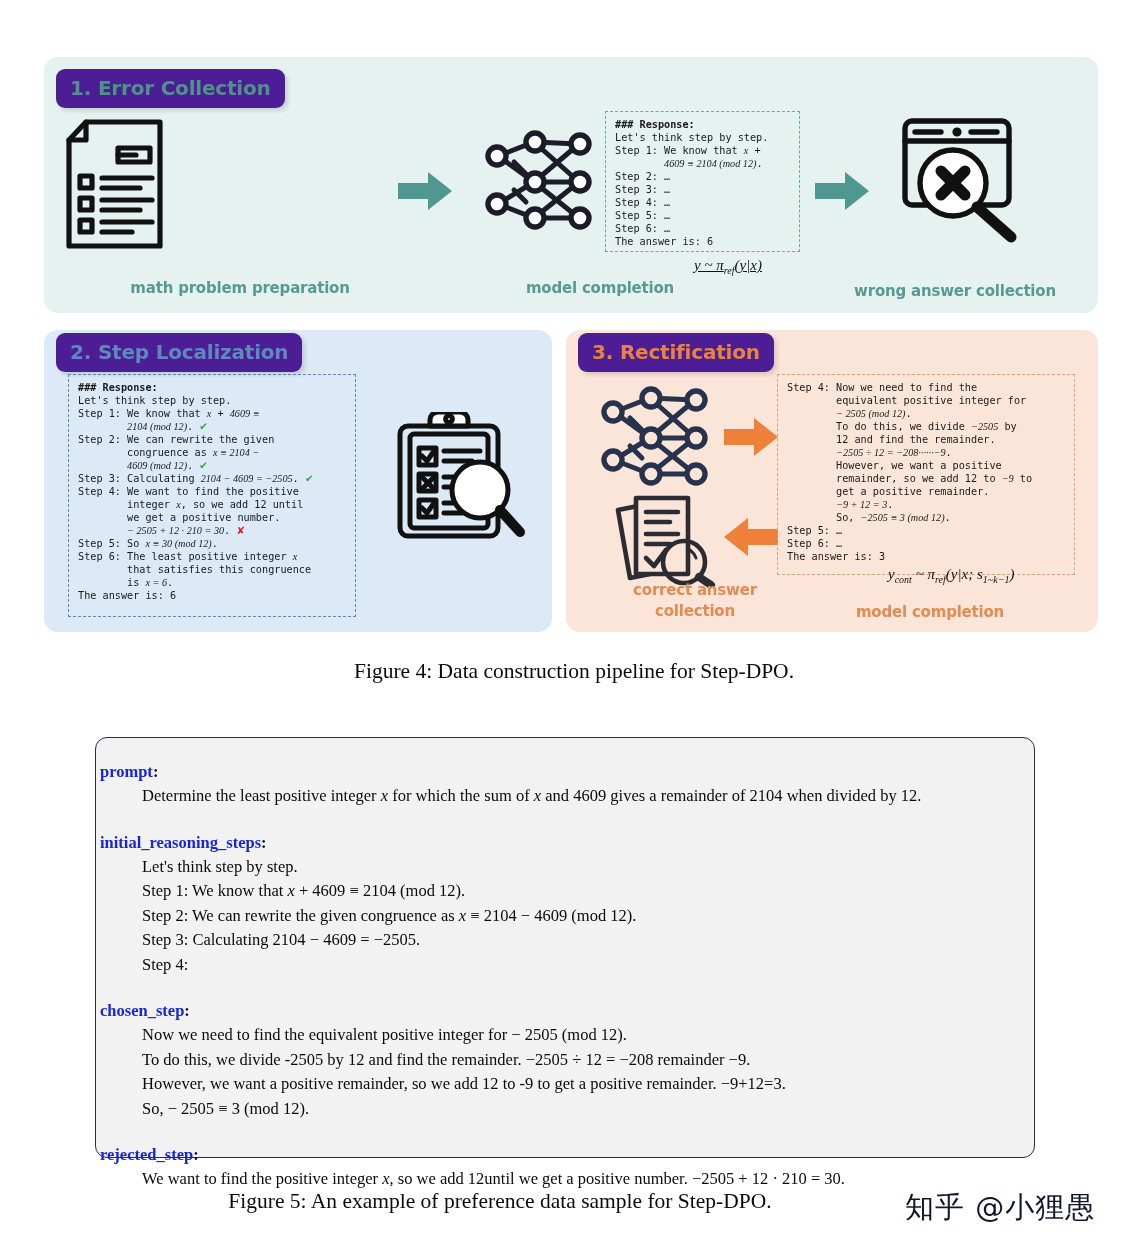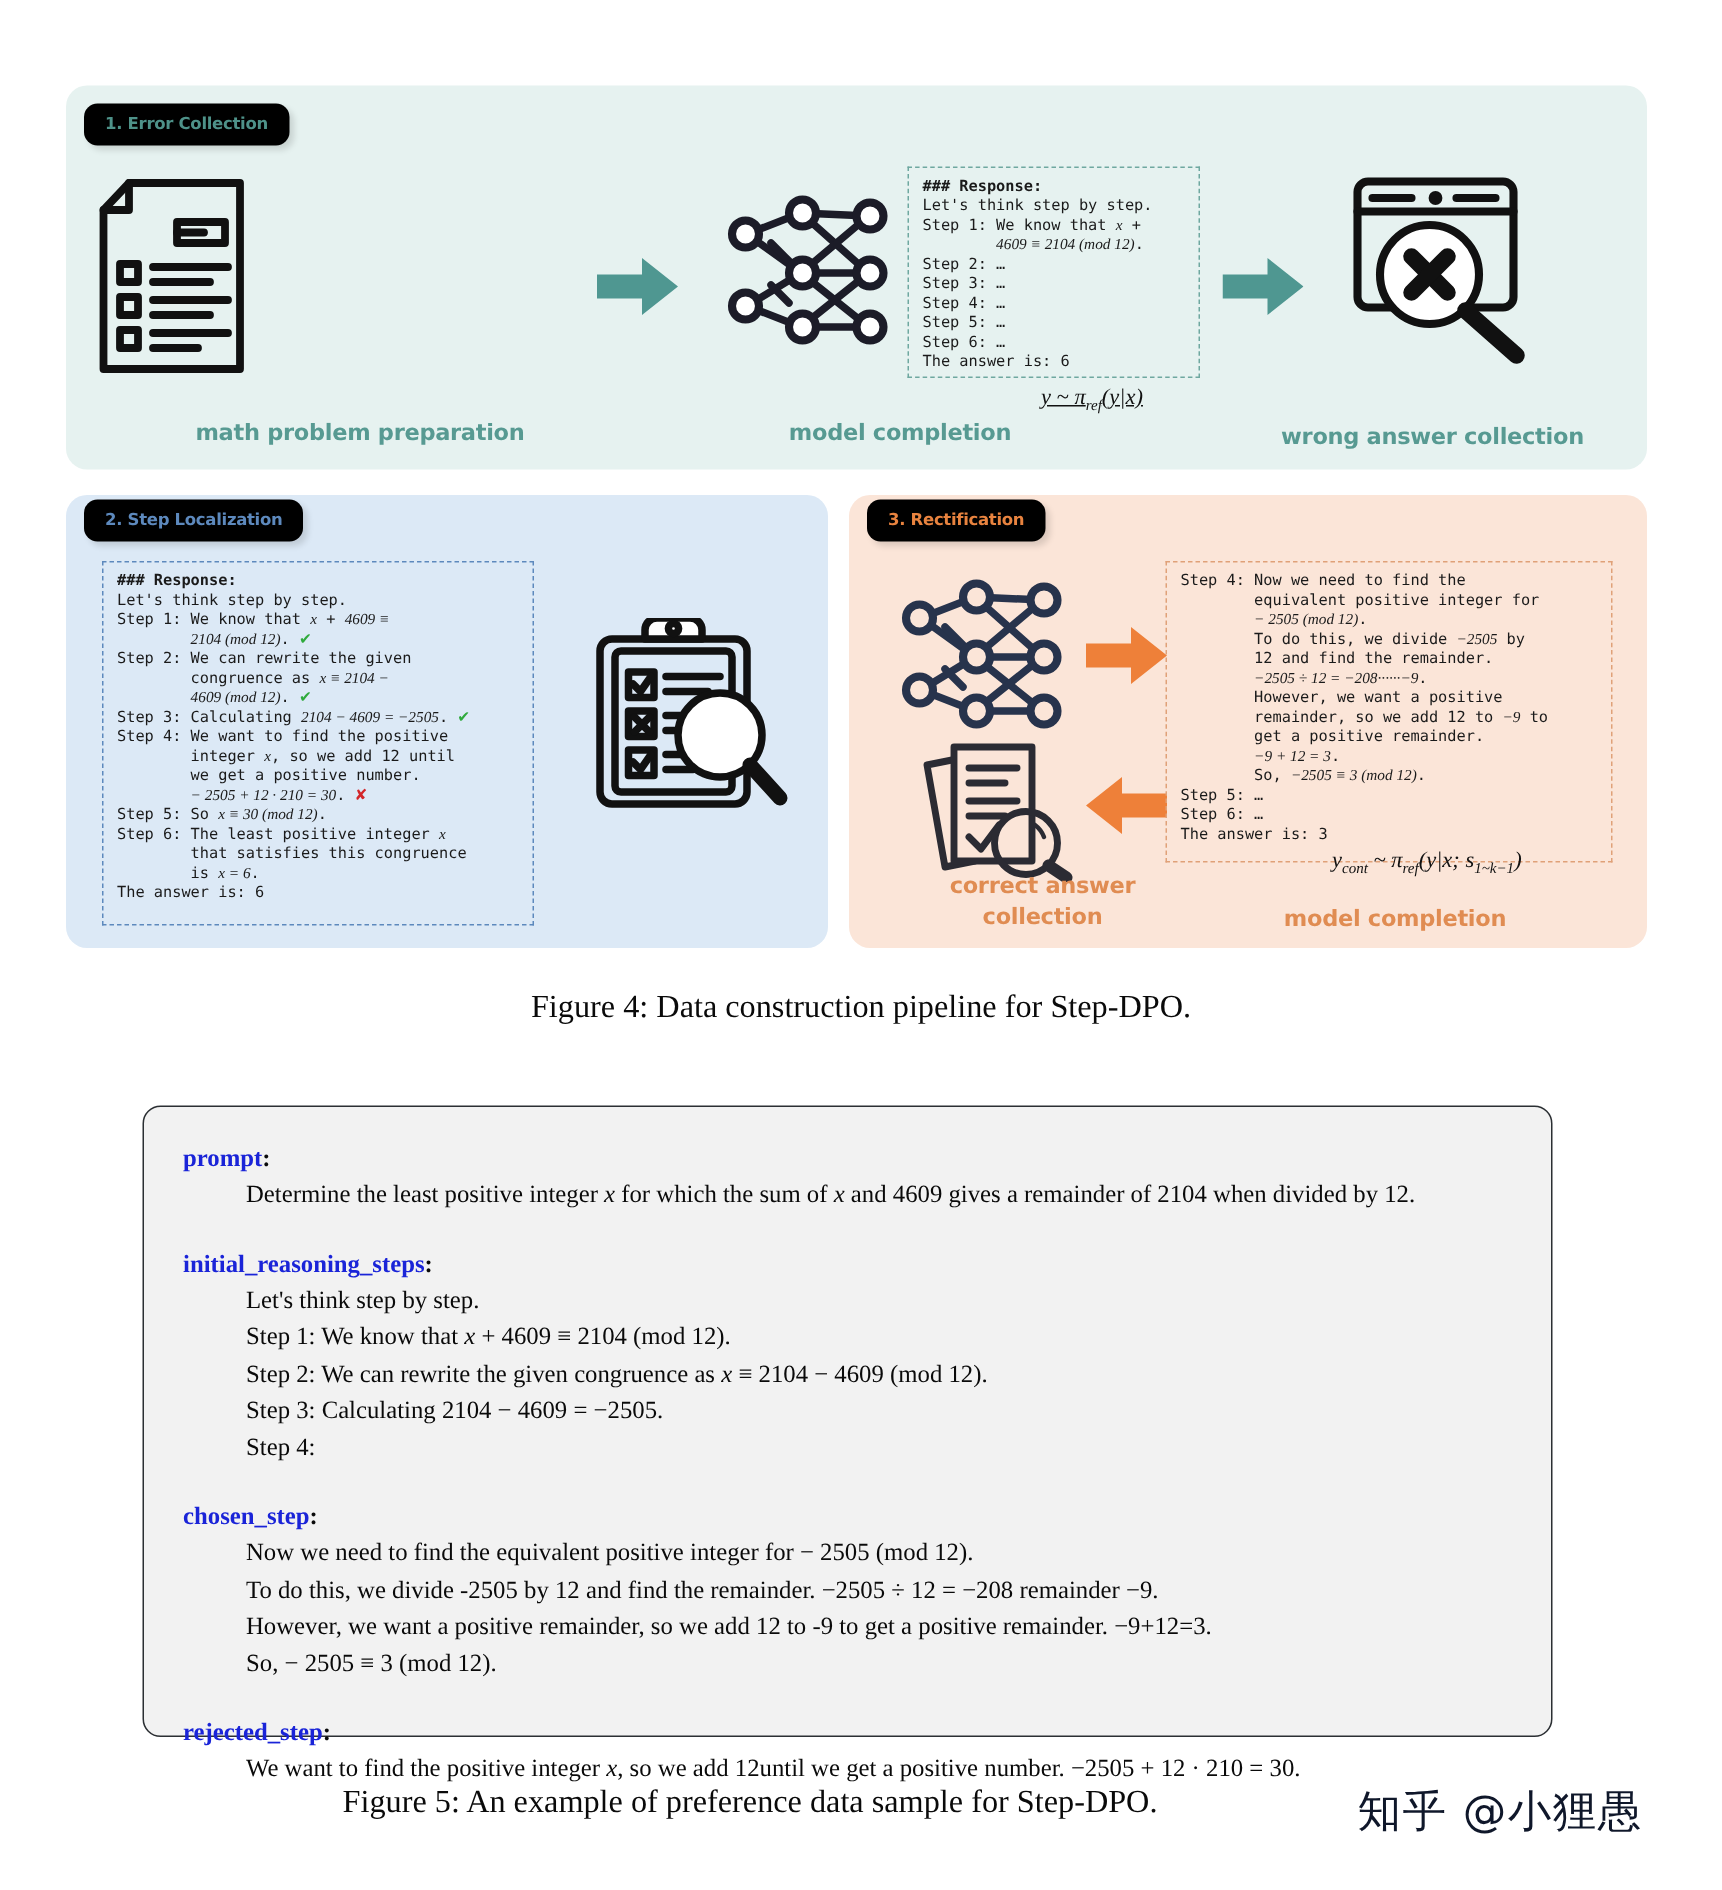--- a/index.html
+++ b/index.html
@@ -16,26 +16,26 @@
   
   #figure4 { position:absolute; left:0; top:0; width:1148px; height:700px; }
 
   .panel { position:absolute; border-radius:14px; }
   .panel-1 { left:44px;  top:57px;  width:1054px; height:256px; background:#e6f2f0; }
   .panel-2 { left:44px;  top:330px; width:508px;  height:302px; background:#dce9f6; }
   .panel-3 { left:566px; top:330px; width:532px;  height:302px; background:#fbe5d8; }
 
   .badge {
     position:absolute;
-    background:#000000;
+    background:#4c1d95;
     border-radius:9px;
     padding:7px 14px 8px 14px;
     font-family:"DejaVu Sans", sans-serif;
     font-weight:bold;
-    font-size:11px;
+    font-size:20px;
     letter-spacing:-0.2px;
     box-shadow:3px 3px 4px rgba(0,0,0,0.13);
     white-space:nowrap;
     text-align:right;
   }
   .badge-1 { left:56px;  top:69px;  color:#4e9289; }
   .badge-2 { left:56px;  top:333px; color:#5d89bd; }
   .badge-3 { left:578px; top:333px; color:#e8833f; }
 
   
@@ -127,21 +127,21 @@
   #cap5 { left:0; top:1189px; width:1000px; }
 
   
   #figure5 {
     position:absolute;
     left:95px; top:737px;
     width:940px; height:421px;
     background:#f2f2f2;
     border:1.6px solid #2b2f33;
     border-radius:12px;
-    padding:22px 26px 0 26px;
+    padding:22px 26px 0 4px;
   }
   .fkey {
     font-family:"Liberation Serif", serif;
     font-weight:bold;
     font-size:16.5px;
     color:#1a24d8;
     margin:0;
     line-height:24px;
   }
   .fkey .colon { color:#0a0a0a; font-weight:bold; }

